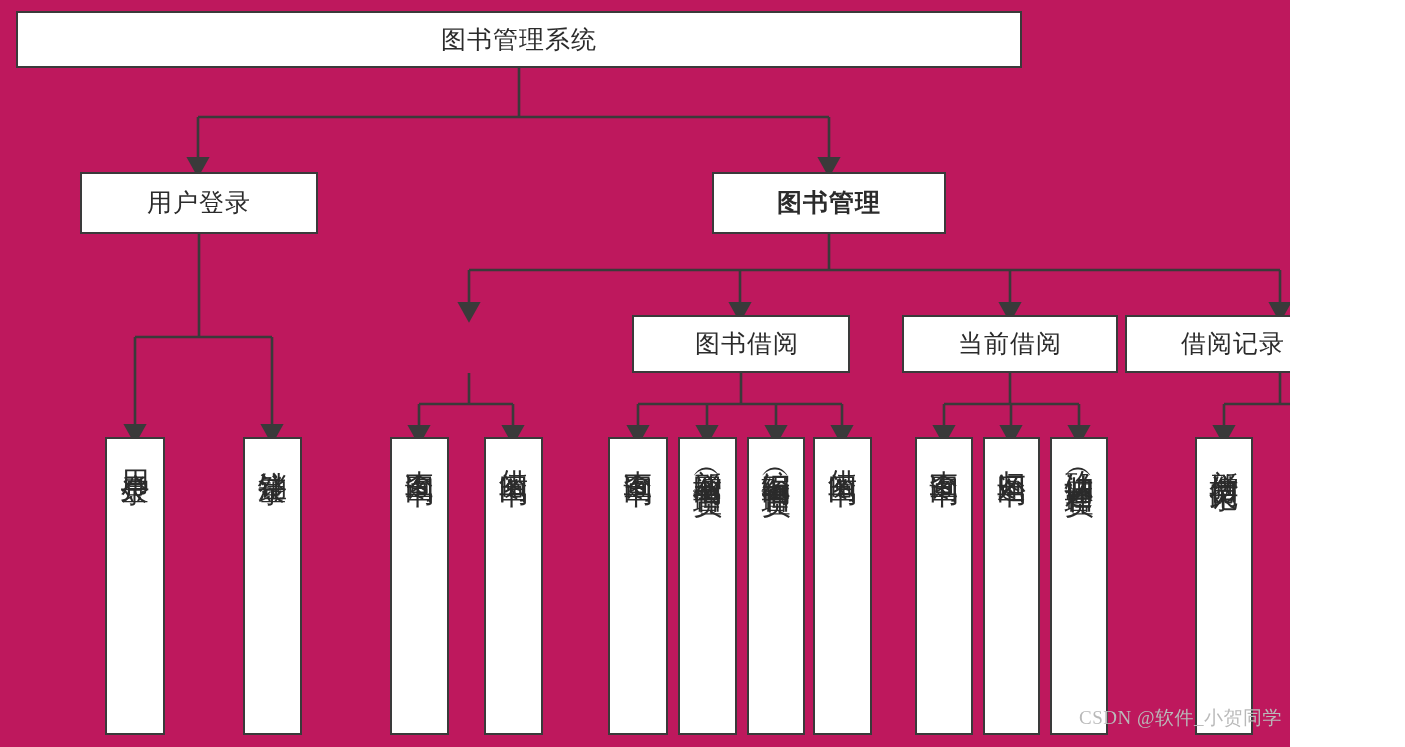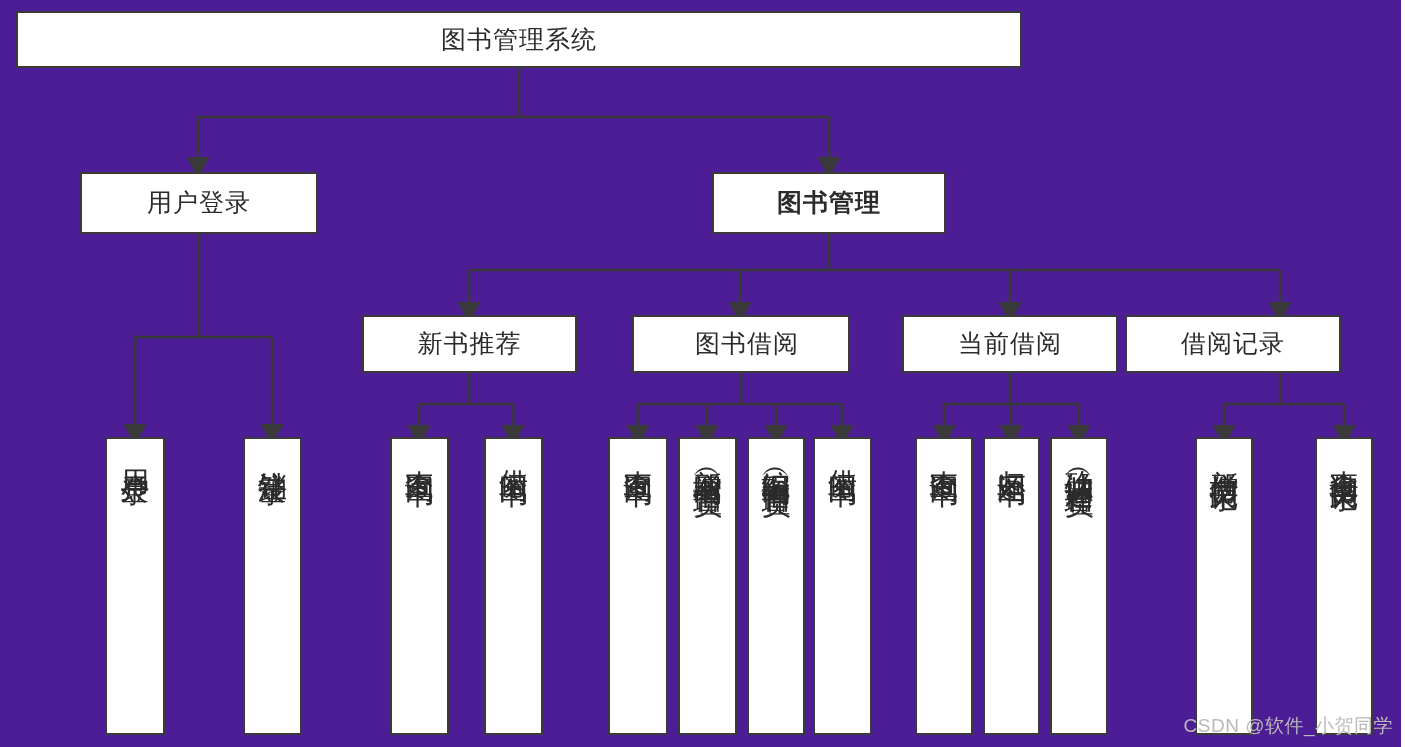--- a/index.html
+++ b/index.html
@@ -1,20 +1,20 @@
 <!DOCTYPE html>
 <html><head>
 <meta charset="utf-8">
 <style>
   html,body{margin:0;padding:0;background:#ffffff;}
   #canvas{
     position:relative;
-    width:1401px;
+    width:1290px;
     height:747px;
-    background:#4c1d95;
+    background:#be185d;
     font-family:"DejaVu Sans","Liberation Sans",sans-serif;
     overflow:hidden;
   }
   #wires{position:absolute;left:0;top:0;width:1405px;height:747px;}
   .node{
     position:absolute;
     box-sizing:border-box;
     background:#ffffff;
     border:2.5px solid #3a3a3a;
     display:flex;
@@ -46,27 +46,27 @@
     writing-mode:vertical-rl;
     text-orientation:upright;
     font-size:29px;
     line-height:1.0;
     letter-spacing:3px;
     white-space:nowrap;
   }
   .watermark{
     position:absolute;
     right:8px;
-    bottom:8px;
+    bottom:16px;
     font-size:19px;
     color:#b9b9b9;
     letter-spacing:0.5px;
     z-index:5;
     white-space:nowrap;
-    font-family:Liberation Sans, sans-serif;
+    font-family:Liberation Serif, serif;
   }
 </style>
 </head>
 <body>
 
 <div id="canvas">
 
   <svg id="wires" viewBox="0 0 1405 747" xmlns="http://www.w3.org/2000/svg">
     <defs>
       <marker id="arrow" markerWidth="9" markerHeight="9" refX="1.2" refY="4.5" orient="auto" markerUnits="strokeWidth">
@@ -121,23 +121,20 @@
     <span class="lbl">图书管理系统</span>
   </div>
 
   <div class="node horiz" style="left:80px;top:172px;width:238px;height:62px;">
     <span class="lbl">用户登录</span>
   </div>
   <div class="node horiz" style="left:712px;top:172px;width:234px;height:62px;font-weight:bold;">
     <span class="lbl">图书管理</span>
   </div>
 
-  <div class="node horiz" style="left:362px;top:315px;width:215px;height:58px;">
-    <span class="lbl">新书推荐</span>
-  </div>
   <div class="node horiz" style="left:632px;top:315px;width:218px;height:58px;padding-left:12px;">
     <span class="lbl">图书借阅</span>
   </div>
   <div class="node horiz" style="left:902px;top:315px;width:216px;height:58px;">
     <span class="lbl">当前借阅</span>
   </div>
   <div class="node horiz" style="left:1125px;top:315px;width:216px;height:58px;">
     <span class="lbl">借阅记录</span>
   </div>
 

